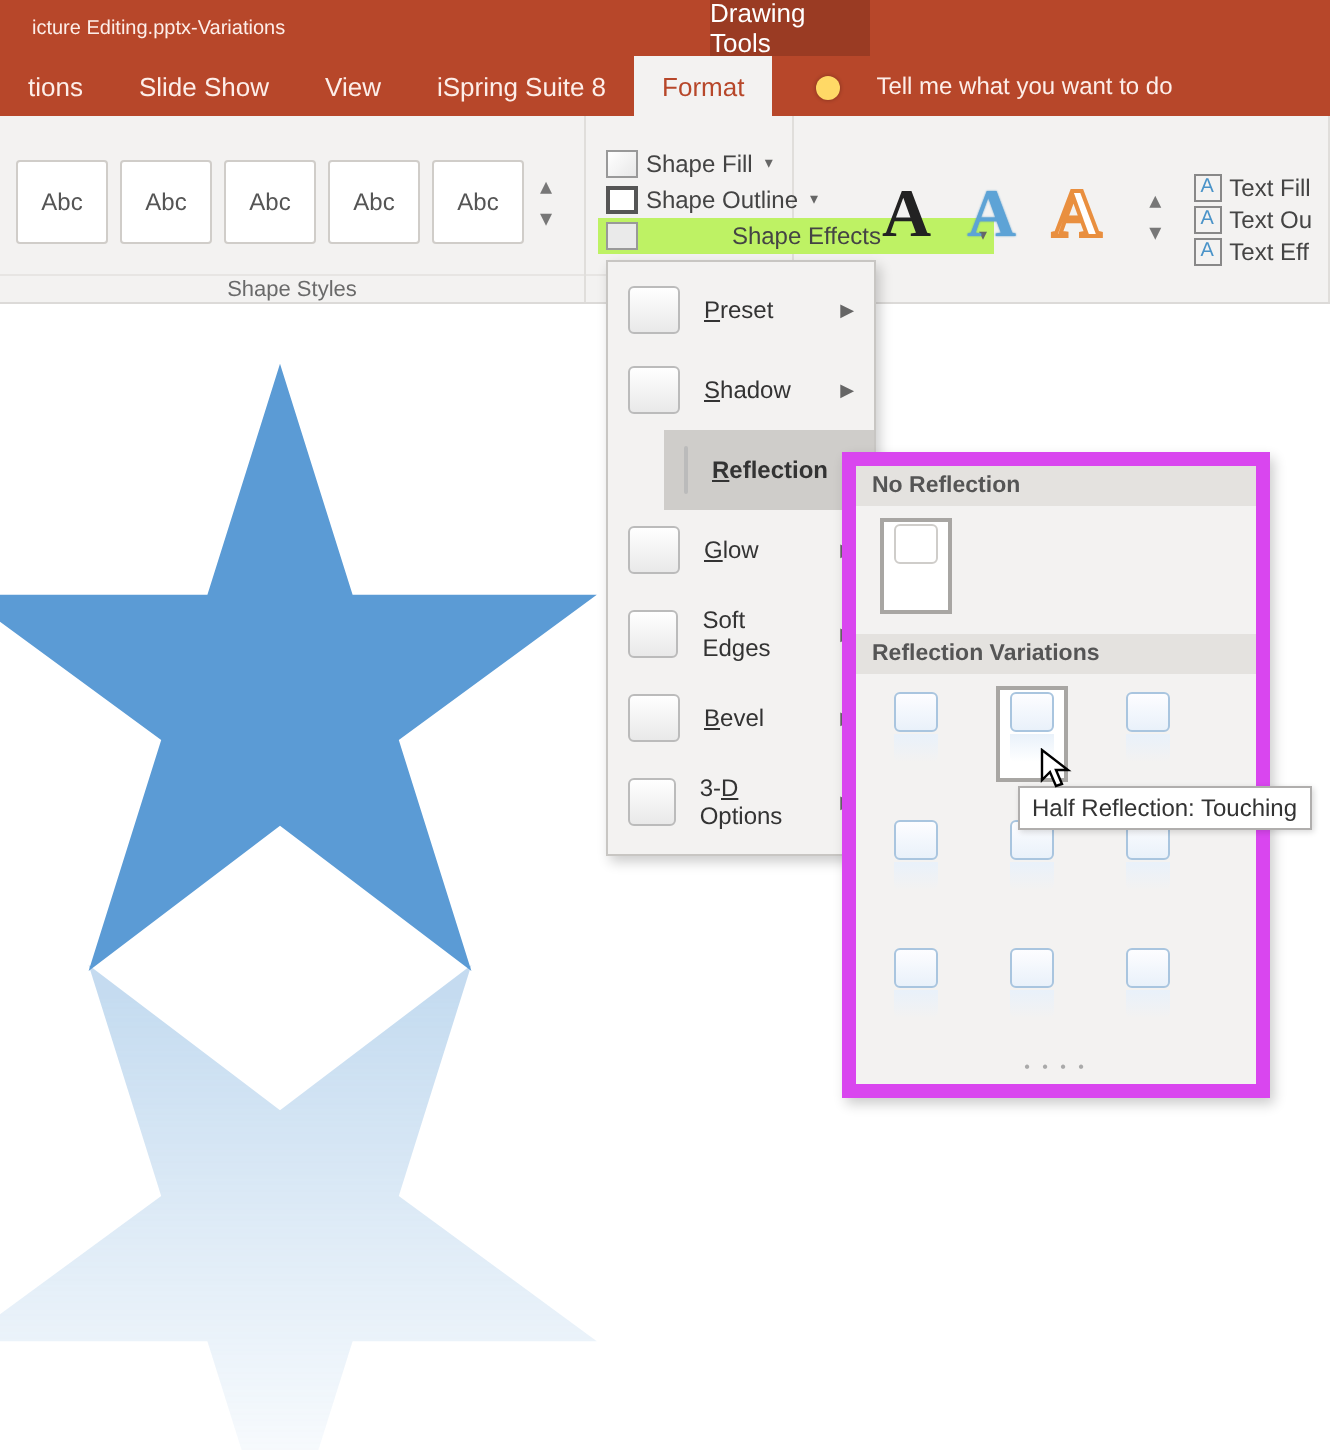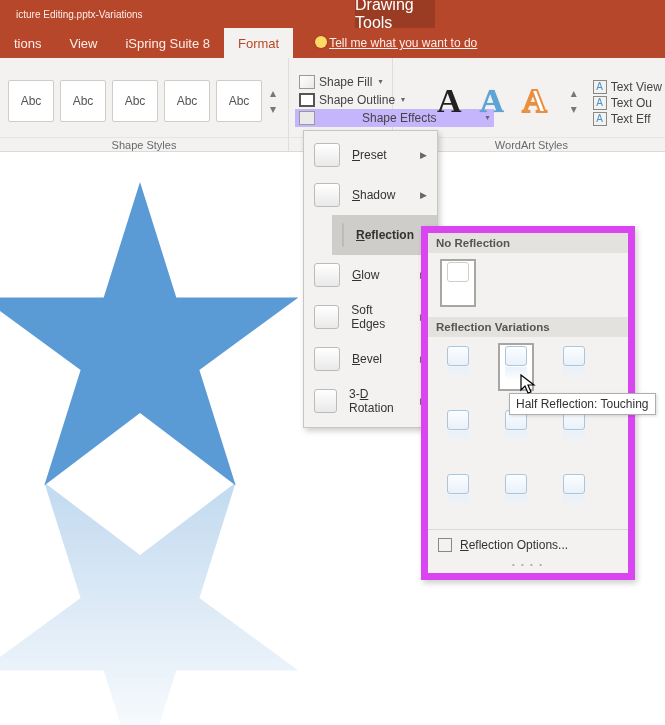--- a/index.html
+++ b/index.html
@@ -1,44 +1,44 @@
 <!DOCTYPE html>
 <html><head>
 <meta charset="utf-8">
 <style>
   * { box-sizing: border-box; margin: 0; padding: 0; font-family: "Segoe UI", Tahoma, sans-serif; }
   body { width: 665px; height: 725px; background: #fff; overflow: hidden; font-size: 12px; }
 
   .titlebar { height: 28px; background: #b7472a; color: #fff; display: flex; align-items: stretch; }
   .titlebar .doc { flex: 0 0 355px; display: flex; align-items: center; padding-left: 16px; font-size: 10px; color: #fdeee9; }
-  .titlebar .dtools { width: 80px; background: #9a3b23; color: #fff; display: flex; align-items: center; justify-content: center; font-size: 16px; }
+  .titlebar .dtools { width: 80px; background: #9a3b23; color: #fff; display: flex; align-items: center; justify-content: center; font-size: 13px; }
 
   .tabstrip { height: 30px; background: #b7472a; color: #fff; display: flex; align-items: center; padding-left: 0; }
   .tab { padding: 0 14px; height: 100%; display: flex; align-items: center; font-size: 13px; color: #fdeee9; cursor: pointer; }
   .tab.active { background: #f3f2f1; color: #b7472a; }
-  .tellme { display: flex; align-items: flex-start; gap: 2px; font-size: 12px; color: #fdeee9; padding-left: 22px; text-decoration: underline; }
+  .tellme { display: flex; align-items: flex-end; gap: 18px; font-size: 12px; color: #fdeee9; padding-left: 22px; }
   .tellme .bulb { width: 12px; height: 12px; border-radius: 50%; background: #ffd966; box-shadow: 0 0 2px rgba(0,0,0,.3); }
 
   .ribbon { height: 94px; background: #f3f2f1; border-bottom: 1px solid #dcdad8; display: flex; position: relative; }
   .group { border-right: 1px solid #e0dedb; display: flex; flex-direction: column; }
   .group .body { flex: 1; display: flex; align-items: center; padding: 6px 8px 0 8px; }
   .group .label { height: 14px; font-size: 11px; color: #6a6a6a; text-align: center; border-top: 1px solid #e7e5e3; display: flex; align-items: center; justify-content: center; }
 
   .shape-styles { width: 300px; }
   .abc-row { display: flex; gap: 6px; }
   .abc { width: 46px; height: 42px; border: 1px solid #d0cdc9; border-radius: 2px; display: flex; align-items: center; justify-content: center; font-size: 12px; color: #555; background: #fff; cursor: pointer; }
   .gallery-arrow { width: 14px; display: flex; flex-direction: column; align-items: center; justify-content: center; gap: 2px; margin-left: 4px; color: #777; }
 
   .fill-group { padding: 4px 4px 0 6px; font-size: 12px; color: #444; }
   .fill-row { display: flex; align-items: center; gap: 4px; padding: 2px 4px; cursor: pointer; white-space: nowrap; }
   .fill-row .sw { width: 16px; height: 14px; border: 1px solid #999; }
   .fill-row .sw.fill { background: linear-gradient(135deg,#fff,#e8e8e8); }
   .fill-row .sw.out { background: #fff; border: 2px solid #555; }
   .fill-row .sw.eff { background: #eaeaea; }
-  .fill-row.open { background: #c4b5fd; gap: 47px; }
+  .fill-row.open { background: #bef264; gap: 47px; }
   .dd-glyph { font-size: 8px; color: #666; margin-left: 2px; }
 
   .wordart { flex: 1; }
   .wa-row { display: flex; gap: 14px; align-items: center; }
   .wa { font-size: 34px; font-family: Georgia, serif; font-weight: bold; line-height: 1; padding: 0 2px; cursor: pointer; }
   .wa.black { color: #222; }
   .wa.blue { color: #5da3d6; text-shadow: 0 0 1px #4a93c8; }
   .wa.orange { color: #fff; -webkit-text-stroke: 2px #e98f3f; }
   .text-fx { padding-top: 4px; font-size: 12px; color: #444; }
   .text-fx .row { display: flex; align-items: center; gap: 4px; padding: 1px 0; white-space: nowrap; cursor: pointer; }
@@ -78,20 +78,21 @@
   <div class="doc">
     <span>icture Editing.pptx</span>
     <span> - </span>
     <span>Variations</span>
   </div>
   <div class="dtools">Drawing Tools</div>
 </div>
 
 <div class="tabstrip">
   <div class="tab">tions</div>
+  <div class="tab">Slide Show</div>
   <div class="tab">View</div>
   <div class="tab">iSpring Suite 8</div>
   <div class="tab active">Format</div>
   <div class="tellme">
     <span class="bulb"></span>
     <span>Tell me what you want to do</span>
   </div>
 </div>
 
 <div class="ribbon">
@@ -143,33 +144,32 @@
         <span class="wa blue">A</span>
         <span class="wa orange">A</span>
         <div class="gallery-arrow">
           <span>▴</span>
           <span>▾</span>
         </div>
       </div>
       <div class="text-fx" style="margin-left:12px">
         <div class="row">
           <span class="swA">A</span>
-          <span>Text View</span>
+          <span>Text Fill</span>
         </div>
         <div class="row">
           <span class="swA">A</span>
           <span>Text Ou</span>
         </div>
         <div class="row">
           <span class="swA">A</span>
           <span>Text Eff</span>
         </div>
       </div>
     </div>
-    <div class="label">WordArt Styles</div>
   </div>
 </div>
 
 <div class="canvas">
   <div class="star-wrap">
     <svg class="star-svg" viewBox="0 0 100 100" width="340" height="330">
       <polygon points="50,3 61,38 98,38 68,60 79,95 50,73 21,95 32,60 2,38 39,38" fill="#5b9bd5"></polygon>
     </svg>
     <svg class="star-svg star-reflection" viewBox="0 0 100 100" width="340" height="330">
       <polygon points="50,3 61,38 98,38 68,60 79,95 50,73 21,95 32,60 2,38 39,38" fill="#5b9bd5"></polygon>
@@ -203,21 +203,21 @@
     <span>Soft Edges</span>
     <span class="ar">▶</span>
   </div>
   <div class="eff-item">
     <span class="th"></span>
     <span><u>B</u><span>evel</span></span>
     <span class="ar">▶</span>
   </div>
   <div class="eff-item">
     <span class="th"></span>
-    <span><span>3-</span><u>D</u><span> Rotation</span></span>
+    <span><span>3-</span><u>D</u><span> Options</span></span>
     <span class="ar">▶</span>
   </div>
 </div>
 
 <div class="refl-panel">
   <div class="hdr">No Reflection</div>
   <div class="refl-row">
     <div class="refl-sw sel none">
         <span class="box"></span>
       </div>
@@ -257,24 +257,20 @@
         <span class="reflb"></span>
       </div>
     <div class="refl-sw">
         <span class="box"></span>
         <span class="reflb"></span>
       </div>
     <div class="refl-sw">
         <span class="box"></span>
         <span class="reflb"></span>
       </div>
-  </div>
-  <div class="refl-opts">
-    <span class="cb"></span>
-    <span><u>R</u><span>eflection Options...</span></span>
   </div>
   <div class="dots">• • • •</div>
 </div>
 
 <div class="tooltip">Half Reflection: Touching</div>
 
 <svg class="cursor" width="18" height="22" viewBox="0 0 18 22">
   <path d="M1 1 L1 16 L5 12 L8 19 L11 18 L8 11 L14 11 Z" fill="#fff" stroke="#000" stroke-width="1.2"></path>
 </svg>
 

